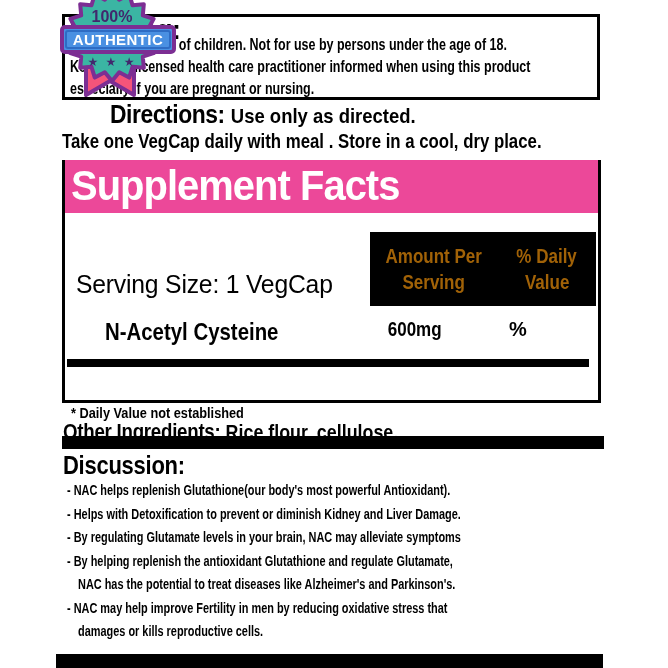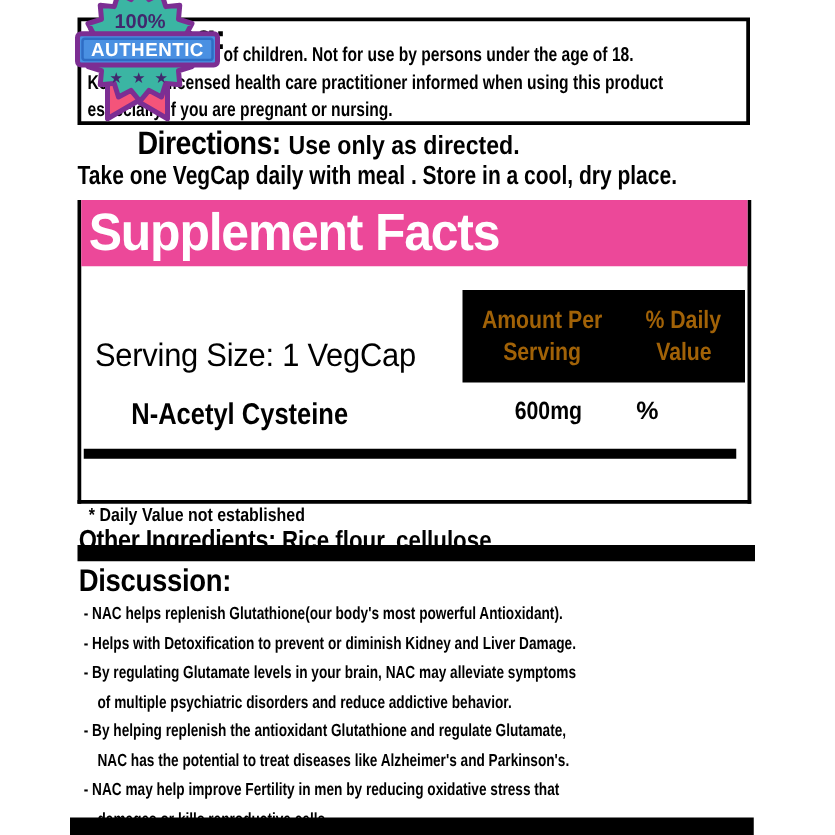--- a/index.html
+++ b/index.html
@@ -31,21 +31,21 @@
   .sf-panel{left:62px;top:160px;width:539px;height:243px;border-left:3px solid #000;border-right:3px solid #000;border-bottom:3px solid #000;box-sizing:border-box;background:#fff;}
   .sf-titlebar{left:0;top:0;width:533px;height:53px;background:#ec4899;}
   .sf-title{left:6px;top:2px;color:#fff;font-size:42px;font-weight:bold;line-height:48px;letter-spacing:-1px;}
   .sf-serving{left:11px;top:109px;font-size:26px;font-weight:400;letter-spacing:-.2px;}
   .sf-headbox{left:305px;top:72px;width:226px;height:74px;background:#000;display:flex;color:#a16207;}
   .sf-headcol{font-size:20px;font-weight:bold;line-height:26px;padding-top:11px;text-align:center;}
   .sf-headcol.amount{width:128px;}
   .sf-headcol.dv{width:98px;}
   .sf-row{left:0;top:158px;width:533px;height:24px;}
   .sf-name{left:20px;top:0;font-size:24px;font-weight:bold;margin-left:20px;}
-  .sf-amount{left:295px;top:0;width:110px;text-align:right;font-size:20px;font-weight:bold;}
+  .sf-amount{left:295px;top:0;width:110px;text-align:center;font-size:20px;font-weight:bold;}
   .sf-dv{left:425px;top:0;width:56px;text-align:center;font-size:20px;font-weight:bold;}
   .sf-rule{left:2px;top:199px;width:522px;height:8px;background:#000;}
   .sf-footnote{left:6px;top:212px;font-size:15px;font-weight:bold;margin-top:32px;}
 
   
   .other-ing{left:63px;top:419px;font-size:21px;line-height:26px;}
   .oi-title{font-size:22px;font-weight:bold;letter-spacing:-.3px;}
   .oi-text{font-size:21px;font-weight:bold;}
   .divider{left:62px;top:436px;width:542px;height:13px;background:#000;}
   .bottom-bar{left:56px;top:654px;width:547px;height:14px;background:#000;}
@@ -110,21 +110,20 @@
   <span class="cx85"><span class="oi-title">Other Ingredients:</span><span class="oi-text" style="margin-left:6px;">Rice flour, cellulose.</span></span>
 </div>
 
 <div class="abs divider"></div>
 
 <div class="abs disc-title"><span class="cx88">Discussion:</span></div>
 <div class="abs disc-lines">
   <div class="dline"><span class="cx78">- NAC helps replenish Glutathione(our body's most powerful Antioxidant).</span></div>
   <div class="dline"><span class="cx78">- Helps with Detoxification to prevent or diminish Kidney and Liver Damage.</span></div>
   <div class="dline"><span class="cx78">- By regulating Glutamate levels in your brain, NAC may alleviate symptoms</span></div>
-  <div class="dline indent"><span class="cx78">of multiple psychiatric disorders and reduce addictive behavior.</span></div>
   <div class="dline"><span class="cx78">- By helping replenish the antioxidant Glutathione and regulate Glutamate,</span></div>
   <div class="dline indent"><span class="cx78">NAC has the potential to treat diseases like Alzheimer's and Parkinson's.</span></div>
   <div class="dline"><span class="cx78">- NAC may help improve Fertility in men by reducing oxidative stress that</span></div>
   <div class="dline indent"><span class="cx78">damages or kills reproductive cells.</span></div>
 </div>
 
 <div class="abs bottom-bar"></div>
 
 <div class="abs badge">
   <svg viewBox="0 0 118 112">

